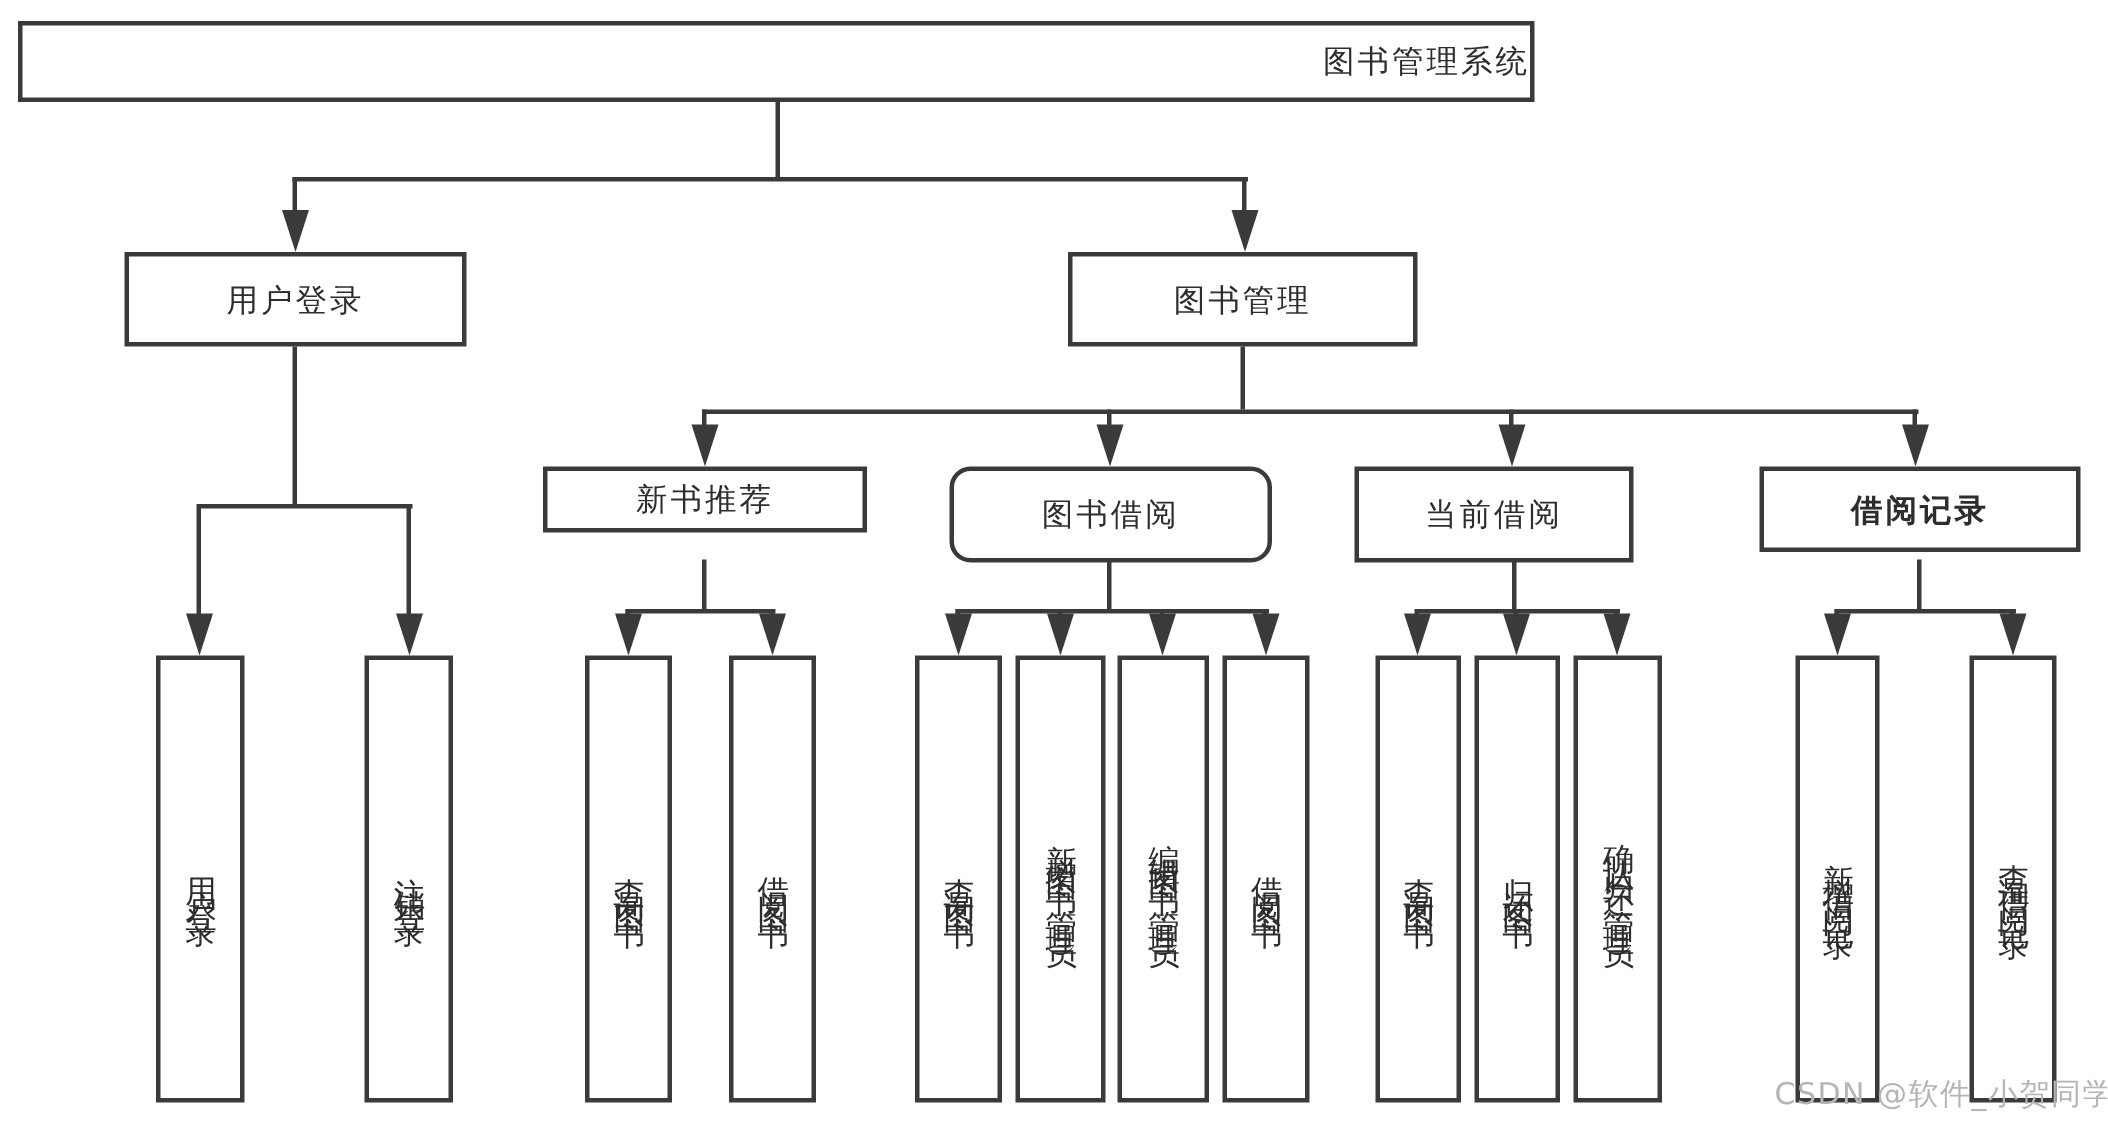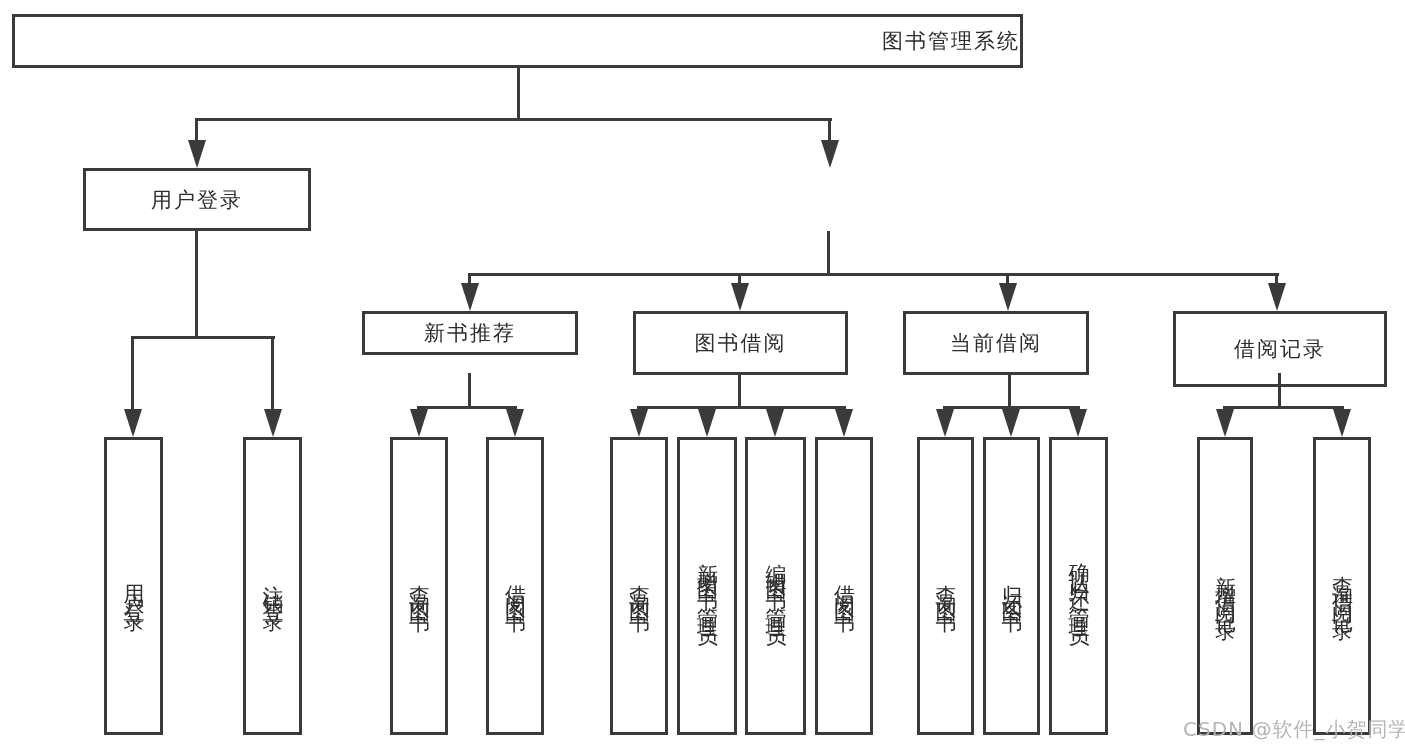--- a/index.html
+++ b/index.html
@@ -78,20 +78,23 @@
   <div class="vline" style="left:517px; top:66px; height:52px;"></div>
   <div class="hline" style="left:195px; top:118px; width:637px;"></div>
   <div class="vline" style="left:195px; top:118px; height:27px;"></div>
   <div class="arrow" style="left:188px; top:140px;"></div>
   <div class="vline" style="left:828px; top:118px; height:27px;"></div>
   <div class="arrow" style="left:821px; top:140px;"></div>
 
   <div class="box" style="left:83px; top:168px; width:228px; height:63px;">
     <span>用户登录</span>
   </div>
+  <div class="box" style="left:712px; top:168px; width:233px; height:63px;">
+    <span>图书管理</span>
+  </div>
 
   <div class="vline" style="left:195px; top:231px; height:105px;"></div>
   <div class="hline" style="left:132px; top:336px; width:143px;"></div>
   <div class="vline" style="left:131px; top:336px; height:78px;"></div>
   <div class="arrow" style="left:124px; top:409px;"></div>
   <div class="vline" style="left:271px; top:336px; height:78px;"></div>
   <div class="arrow" style="left:264px; top:409px;"></div>
 
   <div class="vline" style="left:827px; top:231px; height:42px;"></div>
   <div class="hline" style="left:468px; top:273px; width:811px;"></div>
@@ -100,27 +103,27 @@
   <div class="vline" style="left:738px; top:273px; height:15px;"></div>
   <div class="arrow" style="left:731px; top:283px;"></div>
   <div class="vline" style="left:1006px; top:273px; height:15px;"></div>
   <div class="arrow" style="left:999px; top:283px;"></div>
   <div class="vline" style="left:1275px; top:273px; height:15px;"></div>
   <div class="arrow" style="left:1268px; top:283px;"></div>
 
   <div class="box" style="left:362px; top:311px; width:216px; height:44px;">
     <span>新书推荐</span>
   </div>
-  <div class="box" style="left:633px; top:311px; width:215px; height:64px;">
+  <div class="box" style="left:633px; top:311px; width:215px; height:64px;border-radius:14px;">
     <span>图书借阅</span>
   </div>
   <div class="box" style="left:903px; top:311px; width:186px; height:64px;">
     <span>当前借阅</span>
   </div>
-  <div class="box" style="left:1173px; top:311px; width:214px; height:76px;">
+  <div class="box" style="left:1173px; top:311px; width:214px; height:57px;font-weight:bold;">
     <span>借阅记录</span>
   </div>
 
   <div class="vline" style="left:468px; top:373px; height:33px;"></div>
   <div class="hline" style="left:417px; top:406px; width:100px;"></div>
   <div class="vline" style="left:417px; top:406px; height:8px;"></div>
   <div class="arrow" style="left:410px; top:409px;"></div>
   <div class="vline" style="left:513px; top:406px; height:8px;"></div>
   <div class="arrow" style="left:506px; top:409px;"></div>
 

